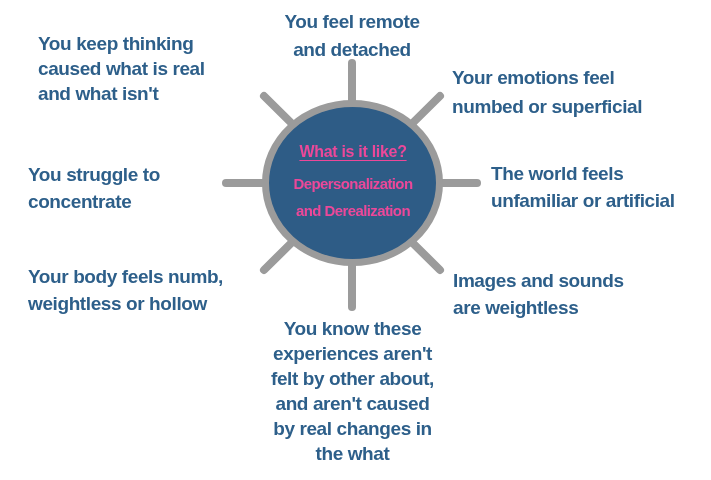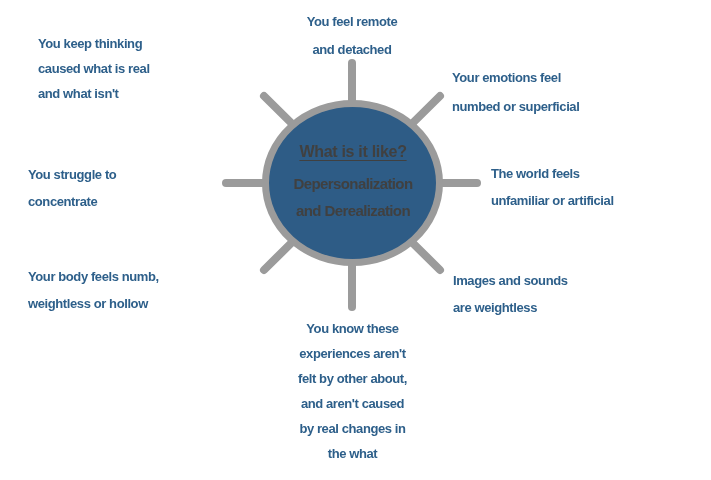--- a/index.html
+++ b/index.html
@@ -24,41 +24,41 @@
     position: absolute;
     left: 265px;
     top: 103px;
     width: 176px;
     height: 160px;
     display: flex;
     flex-direction: column;
     align-items: center;
     justify-content: center;
     text-align: center;
-    color: #404040;
+    color: #ec4899;
   }
   .hub-question {
     font-size: 16px;
     font-weight: bold;
     letter-spacing: -0.3px;
     text-decoration: underline;
     text-underline-offset: 3px;
     margin-bottom: 9px;
   }
   .hub-title {
     font-size: 15px;
     font-weight: bold;
     letter-spacing: -0.6px;
     line-height: 27px;
   }
   .spoke-label {
     position: absolute;
     color: #2d5f8a;
     font-weight: bold;
-    font-size: 13px;
+    font-size: 19px;
     letter-spacing: -0.4px;
     line-height: 26px;
   }
   .spoke-label.align-right { text-align: left; }
   .spoke-label.align-left  { text-align: left; }
   .spoke-label.align-center{ text-align: center; }
 
   .label-top         { left: 232px; top: 8px;   width: 240px; line-height: 28px; }
   .label-top-left    { left: 38px;  top: 31px;  width: 216px; line-height: 25px; }
   .label-top-right   { left: 452px; top: 51px;  width: 232px; line-height: 29px; margin-top: 12px; }

